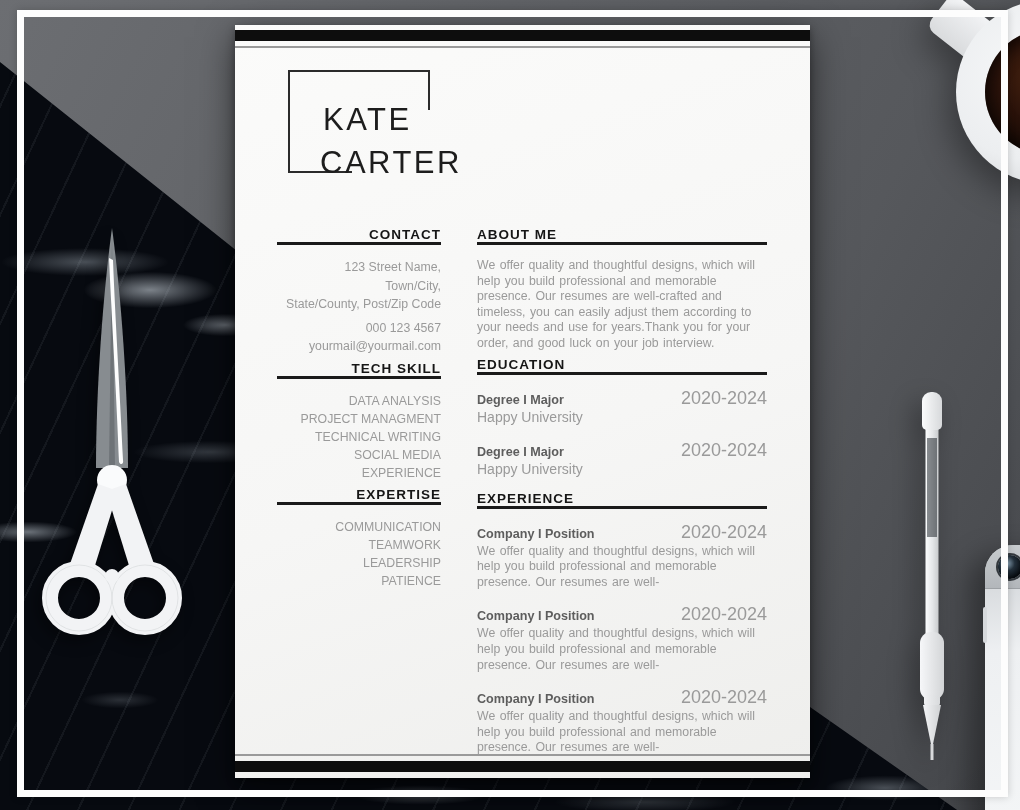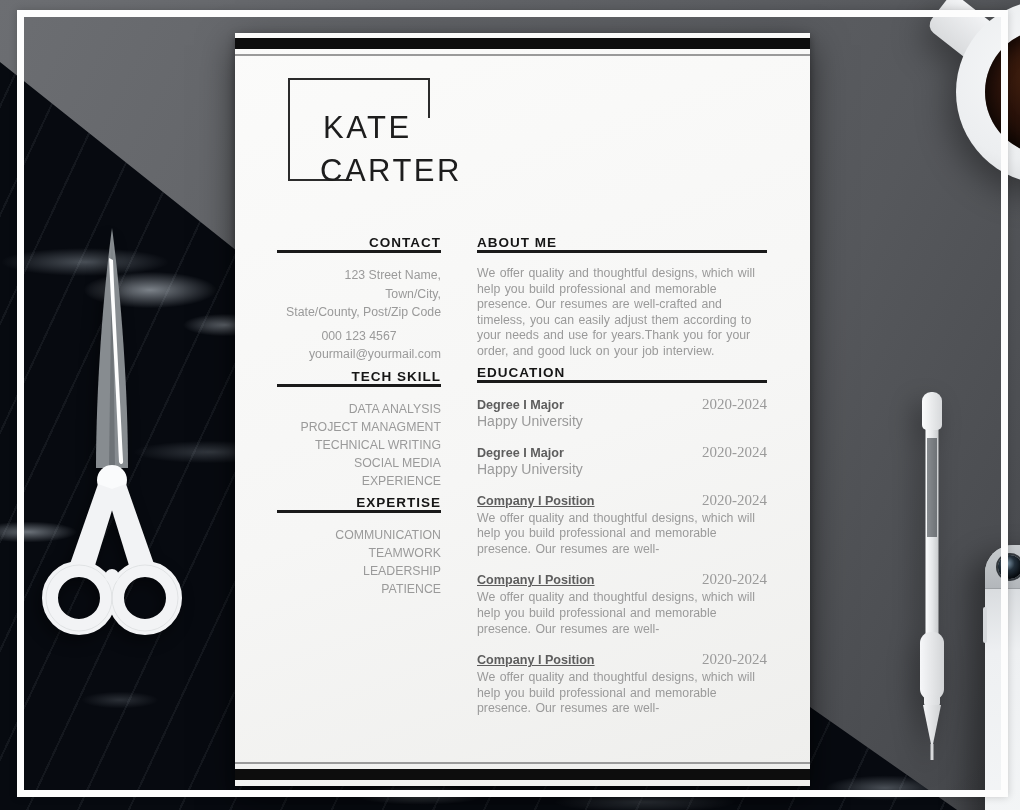--- a/index.html
+++ b/index.html
@@ -62,49 +62,49 @@
   .phone-cam { position:absolute; left:13px; top:10px; width:24px; height:24px; border-radius:50%;
     background:radial-gradient(circle at 38% 35%, #8fa9bc 0%, #24313c 35%, #060a0e 72%, #12171c 100%);
     box-shadow:0 0 0 2px #34393e; }
   .phone-btn { position:absolute; left:-2px; top:62px; width:4px; height:36px; border-radius:2px; background:#d6d9dc; }
 
   
   .frame { position:absolute; left:17px; top:10px; right:12px; bottom:13px; z-index:60;
     border:7px solid #fdfdfd; pointer-events:none; box-shadow:0 0 8px rgba(0,0,0,.18); }
 
   
-  .paper { position:absolute; left:235px; top:33px; width:575px; height:753px; z-index:10; overflow:hidden;
+  .paper { position:absolute; left:235px; top:25px; width:575px; height:753px; z-index:10; overflow:hidden;
     background:linear-gradient(160deg,#fbfbfa 0%,#f6f6f5 55%,#eeeeec 100%);
     box-shadow:0 12px 34px rgba(0,0,0,.55), 0 3px 8px rgba(0,0,0,.35); }
   .band-top { position:absolute; top:5px; left:0; right:0; height:11px; background:#0d0d0d; }
   .hair-top { position:absolute; top:21px; left:0; right:0; height:2px; background:#9a9a9a; }
   .hair-bot { position:absolute; bottom:22px; left:0; right:0; height:2px; background:#9a9a9a; }
   .band-bot { position:absolute; bottom:6px; left:0; right:0; height:11px; background:#0d0d0d; }
 
   .logo { position:absolute; left:53px; top:45px; }
   .name { position:absolute; font-size:31px; letter-spacing:2.5px; color:#1d1d1d; line-height:1; }
   .name1 { left:88px; top:79px; }
   .name2 { left:85px; top:122px;text-align:right; }
 
   .col-left  { position:absolute; left:42px;  top:203px; width:164px; text-align:right; }
   .col-right { position:absolute; left:242px; top:203px; width:290px; }
   section { margin-top:6px; }
   section:first-child { margin-top:0; }
   .sec-head { font-size:13.5px; font-weight:700; letter-spacing:1px; color:#161616;
     border-bottom:3px solid #1a1a1a; margin-bottom:13px; line-height:14px; }
   .line  { font-size:12.3px; line-height:18.5px; color:#9a9a9a; }
-  .phone-line { margin-top:5px;text-align:center; }
+  .phone-line { margin-top:5px; }
   .item  { font-size:12.3px; line-height:18px; color:#9a9a9a; }
   .para  { font-size:12.3px; line-height:15.6px; color:#9a9a9a; word-spacing:1px; }
   .entry { margin-bottom:15px; }
   .xentry { margin-bottom:14px; }
   .row   { display:flex; justify-content:space-between; align-items:baseline; }
   .etitle { font-size:12.6px; font-weight:700; color:#5d5d5d; line-height:16px; }
-  .xtitle { line-height:17px;text-decoration:underline; }
-  .edate  { font-size:15px; color:#9a9a9a;font-family:Liberation Serif, serif; }
+  .xtitle { line-height:17px; }
+  .edate  { font-size:18px; color:#9a9a9a; }
   .esub   { font-size:14px; color:#9a9a9a; line-height:16px; }
   .ebody  { margin-top:1px; }
 </style>
 </head>
 <body>
 
 <div class="stage">
   <div class="desk"></div>
   <div class="marble"></div>
   <div class="vignette"></div>
@@ -196,20 +196,21 @@
             <div class="entry">
               <div class="row">
                 <span class="etitle">Degree I Major</span>
                 <span class="edate">2020-2024</span>
               </div>
               <div class="esub">Happy University</div>
             </div>
           </div>
       </section>
       <section>
+        <div class="sec-head">EXPERIENCE</div>
         <div>
 
             <div class="xentry">
               <div class="row">
                 <span class="etitle xtitle">Company I Position</span>
                 <span class="edate">2020-2024</span>
               </div>
               <div class="para ebody">We offer quality and thoughtful designs, which will help you build professional and memorable presence. Our resumes are well-</div>
             </div>
 

